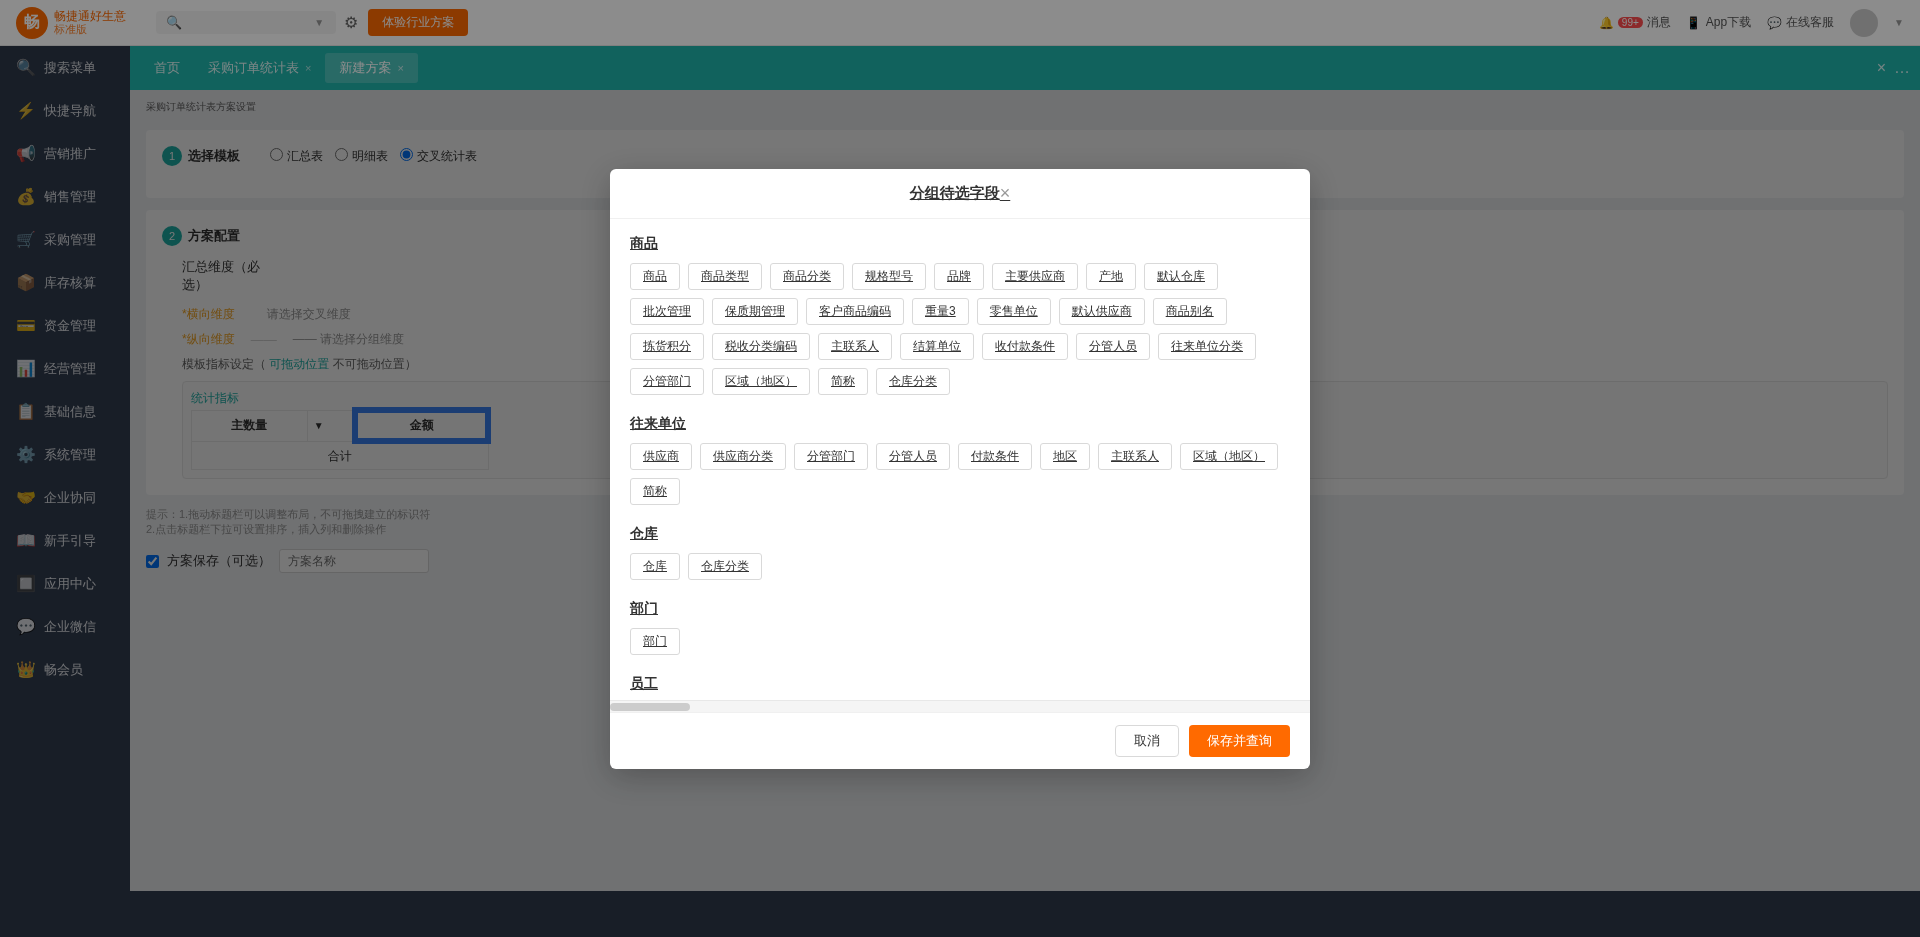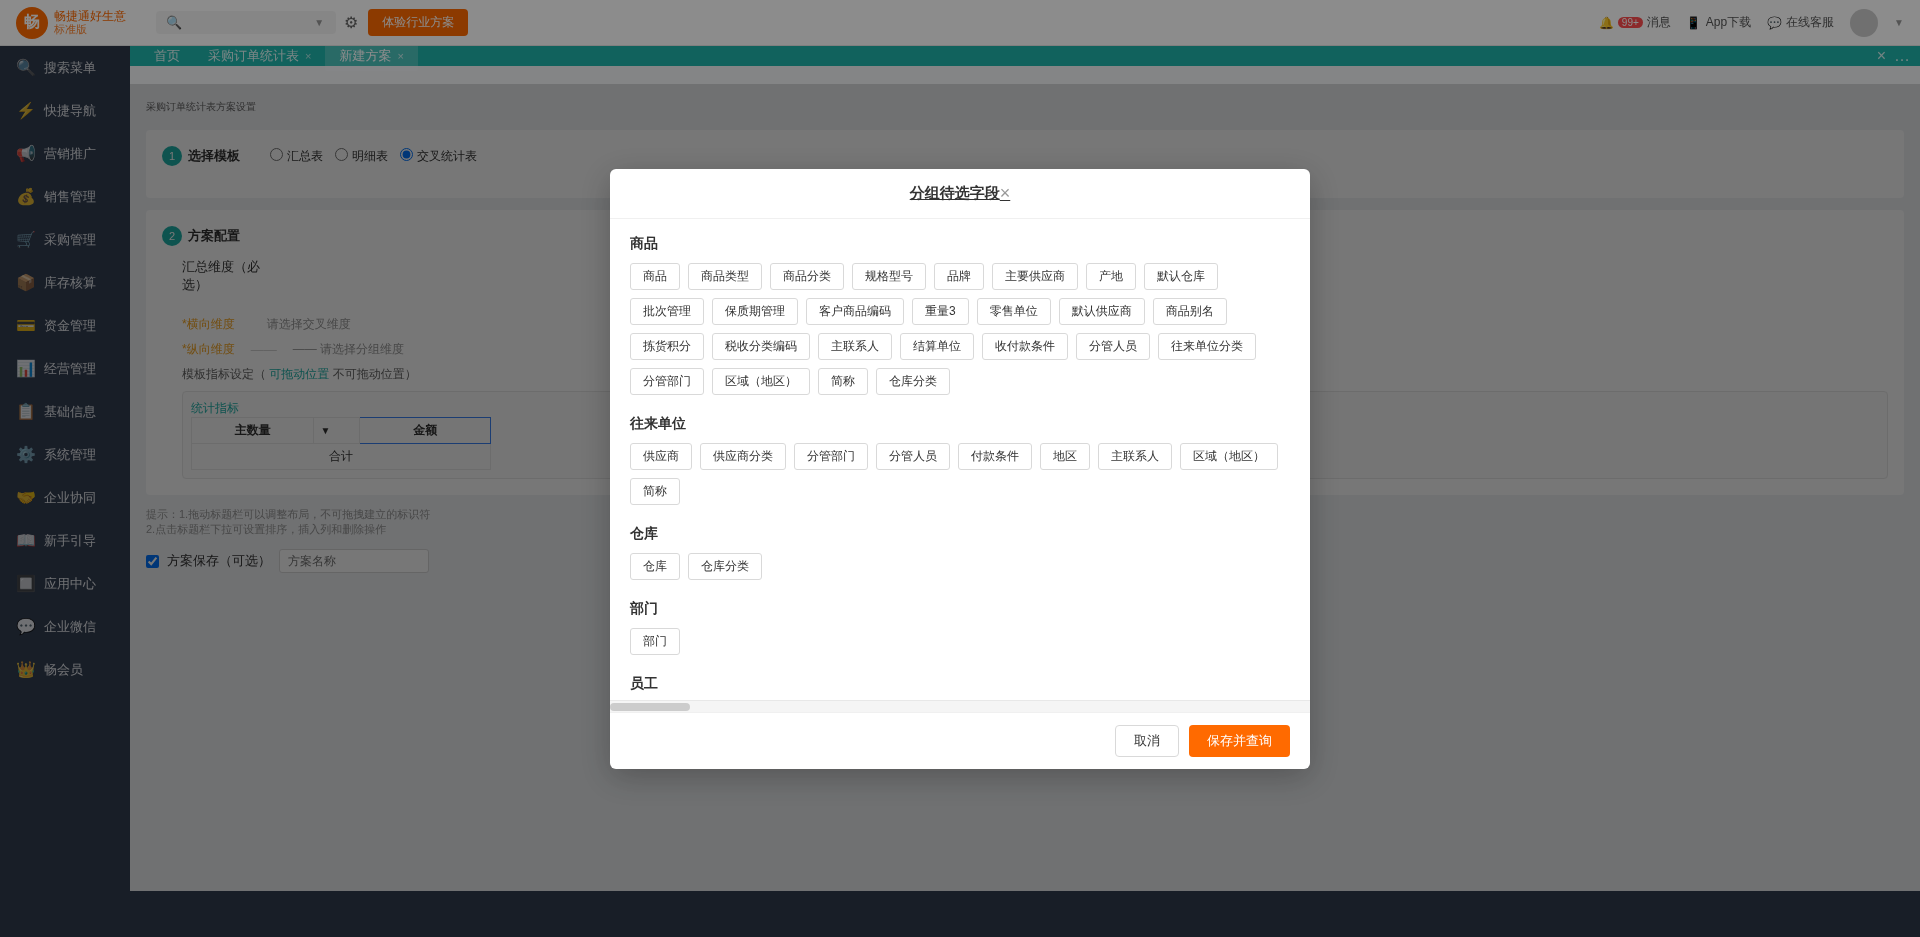--- a/index.html
+++ b/index.html
@@ -54,21 +54,21 @@
     }
     .badge {
       background: #ff4d4f; color: #fff;
       border-radius: 10px; font-size: 10px;
       padding: 0 4px; min-width: 16px; text-align: center;
     }
     .avatar { width: 28px; height: 28px; background: #ccc; border-radius: 50%; }
 
     
     .tab-bar {
-      height: 20px;
+      height: 44px;
       background: #20b2aa;
       display: flex; align-items: center;
       padding: 0 10px;
       position: fixed; top: 46px; left: 130px; right: 0; z-index: 99;
     }
     .tab-item {
       display: flex; align-items: center; gap: 6px;
       padding: 6px 14px;
       color: rgba(255,255,255,0.85);
       font-size: 13px;
@@ -150,21 +150,21 @@
     }
     .modal-title { font-size: 15px; font-weight: bold; color: #333; }
     .modal-close { cursor: pointer; font-size: 18px; color: #999; }
     .modal-body {
       flex: 1;
       overflow-y: auto;
       padding: 16px 20px;
     }
 
     
-    .field-section { margin-bottom: 20px; }
+    .field-section { margin-bottom: 20px; text-decoration: underline; }
     .field-section-title {
       font-size: 14px; font-weight: bold;
       color: #333; margin-bottom: 10px;
     }
     .field-tags { display: flex; flex-wrap: wrap; gap: 8px; }
     .field-tag {
       border: 1px solid #d9d9d9;
       border-radius: 3px;
       padding: 4px 12px;
       font-size: 12px;
@@ -212,21 +212,21 @@
       padding: 6px 18px; cursor: pointer; font-size: 13px;
     }
 
     
     .bg-content {
       background: #fff;
       border-radius: 4px;
       padding: 16px;
       margin-bottom: 12px;
     }
-    .config-row { display: flex; align-items: center; gap: 12px; margin-bottom: 22px; }
+    .config-row { display: flex; align-items: center; gap: 12px; margin-bottom: 12px; }
     .config-label { font-size: 13px; color: #333; width: 80px; }
     .dimension-row { display: flex; align-items: center; gap: 8px; margin-bottom: 8px; }
     .dim-label { color: #f5a623; font-size: 12px; }
     .dim-select { color: #999; font-size: 12px; }
     .table-area { background: #fafafa; border: 1px solid #e8e8e8; border-radius: 4px; padding: 8px; }
 
     
     .bottom-bar {
       position: fixed; bottom: 0; left: 0; right: 0;
       height: 46px;
@@ -405,21 +405,21 @@
         <span style="color:#20b2aa;">可拖动位置</span>
         <span>不可拖动位置）</span>
       </div>
       <div class="table-area" style="margin-top:8px;">
         <div style="font-size:12px;color:#20b2aa;">统计指标</div>
         <table style="border-collapse:collapse;font-size:12px;width:300px;">
           <tbody>
               <tr>
             <th style="border:1px solid #e8e8e8;padding:4px 12px;">主数量</th>
             <td style="border:1px solid #e8e8e8;padding:4px 6px;font-size:10px;">▼</td>
-            <th style="border:1px solid #3b82f6;padding:4px 20px;">金额</th>
+            <th style="border:6px solid #3b82f6;padding:4px 20px;">金额</th>
           </tr>
           <tr>
             <td colspan="3" style="border:1px solid #e8e8e8;padding:4px 12px;text-align:center;">合计</td>
           </tr>
         </tbody>
           </table>
       </div>
     </div>
   </div>
   <div style="font-size:11px;color:#999;margin-top:8px;">

